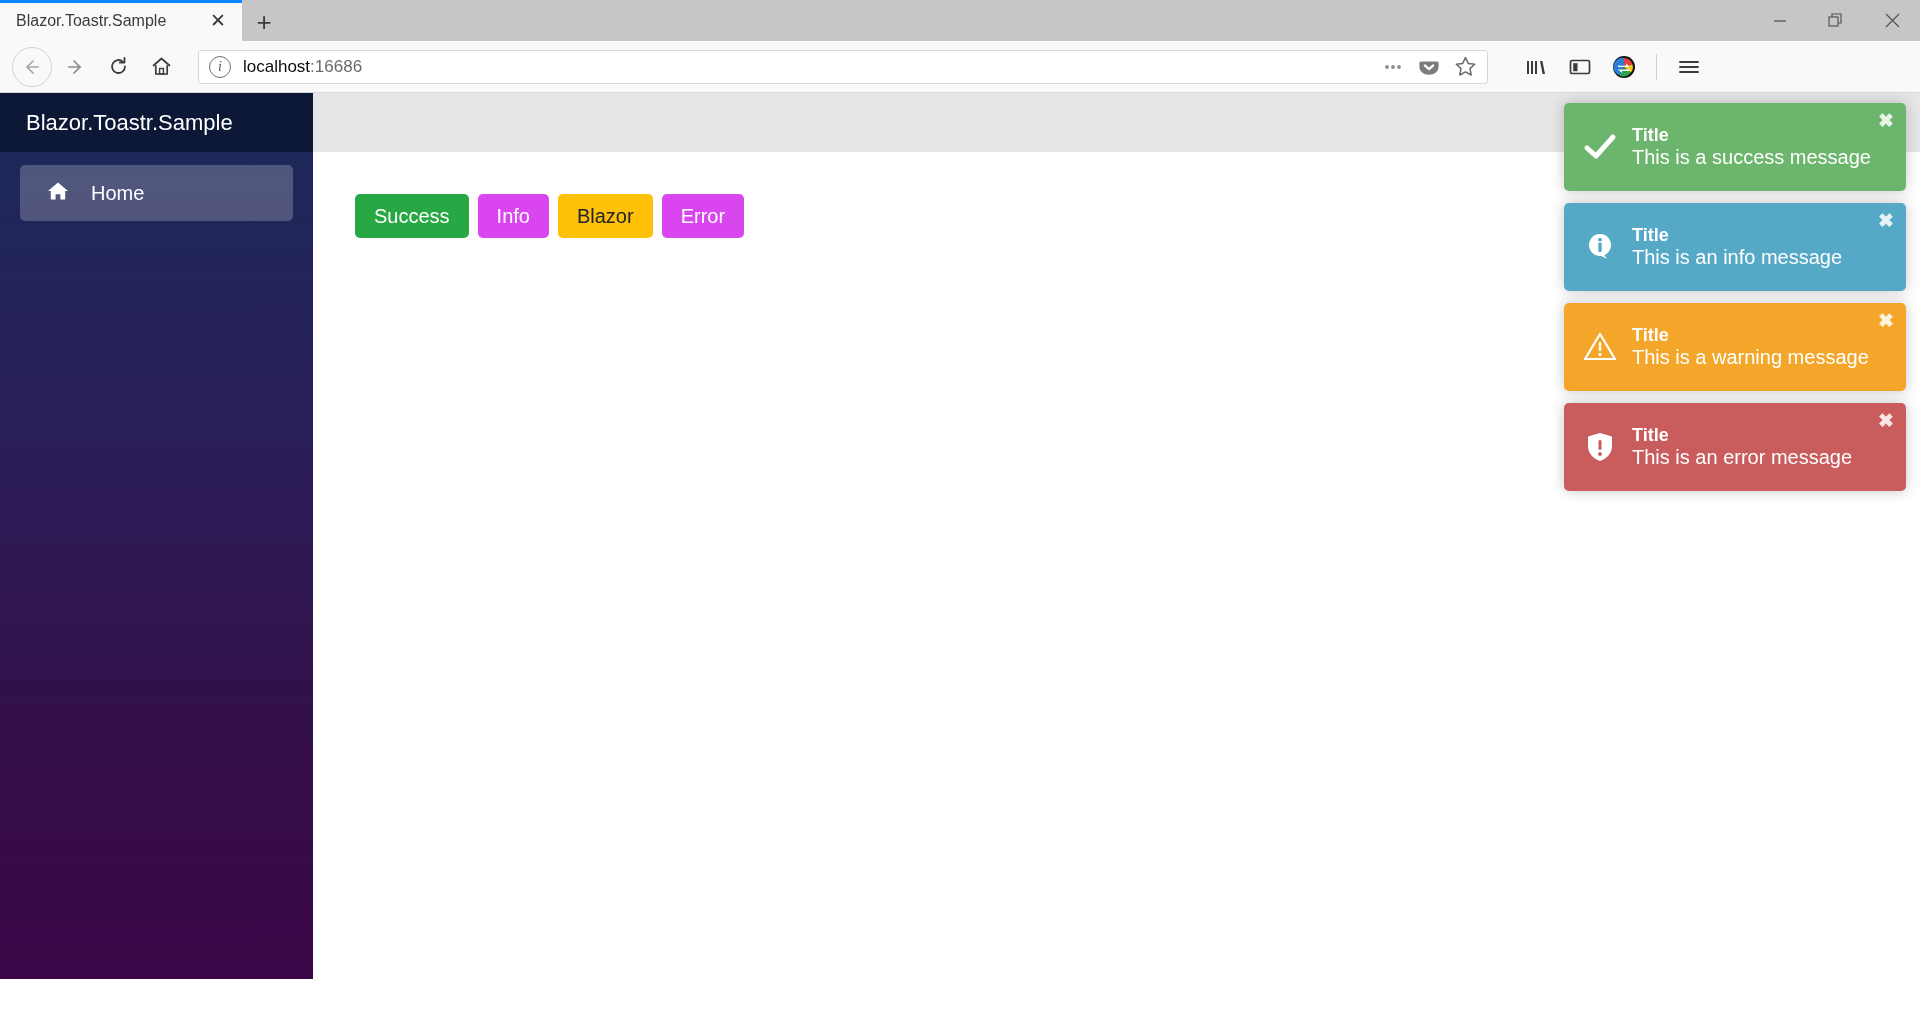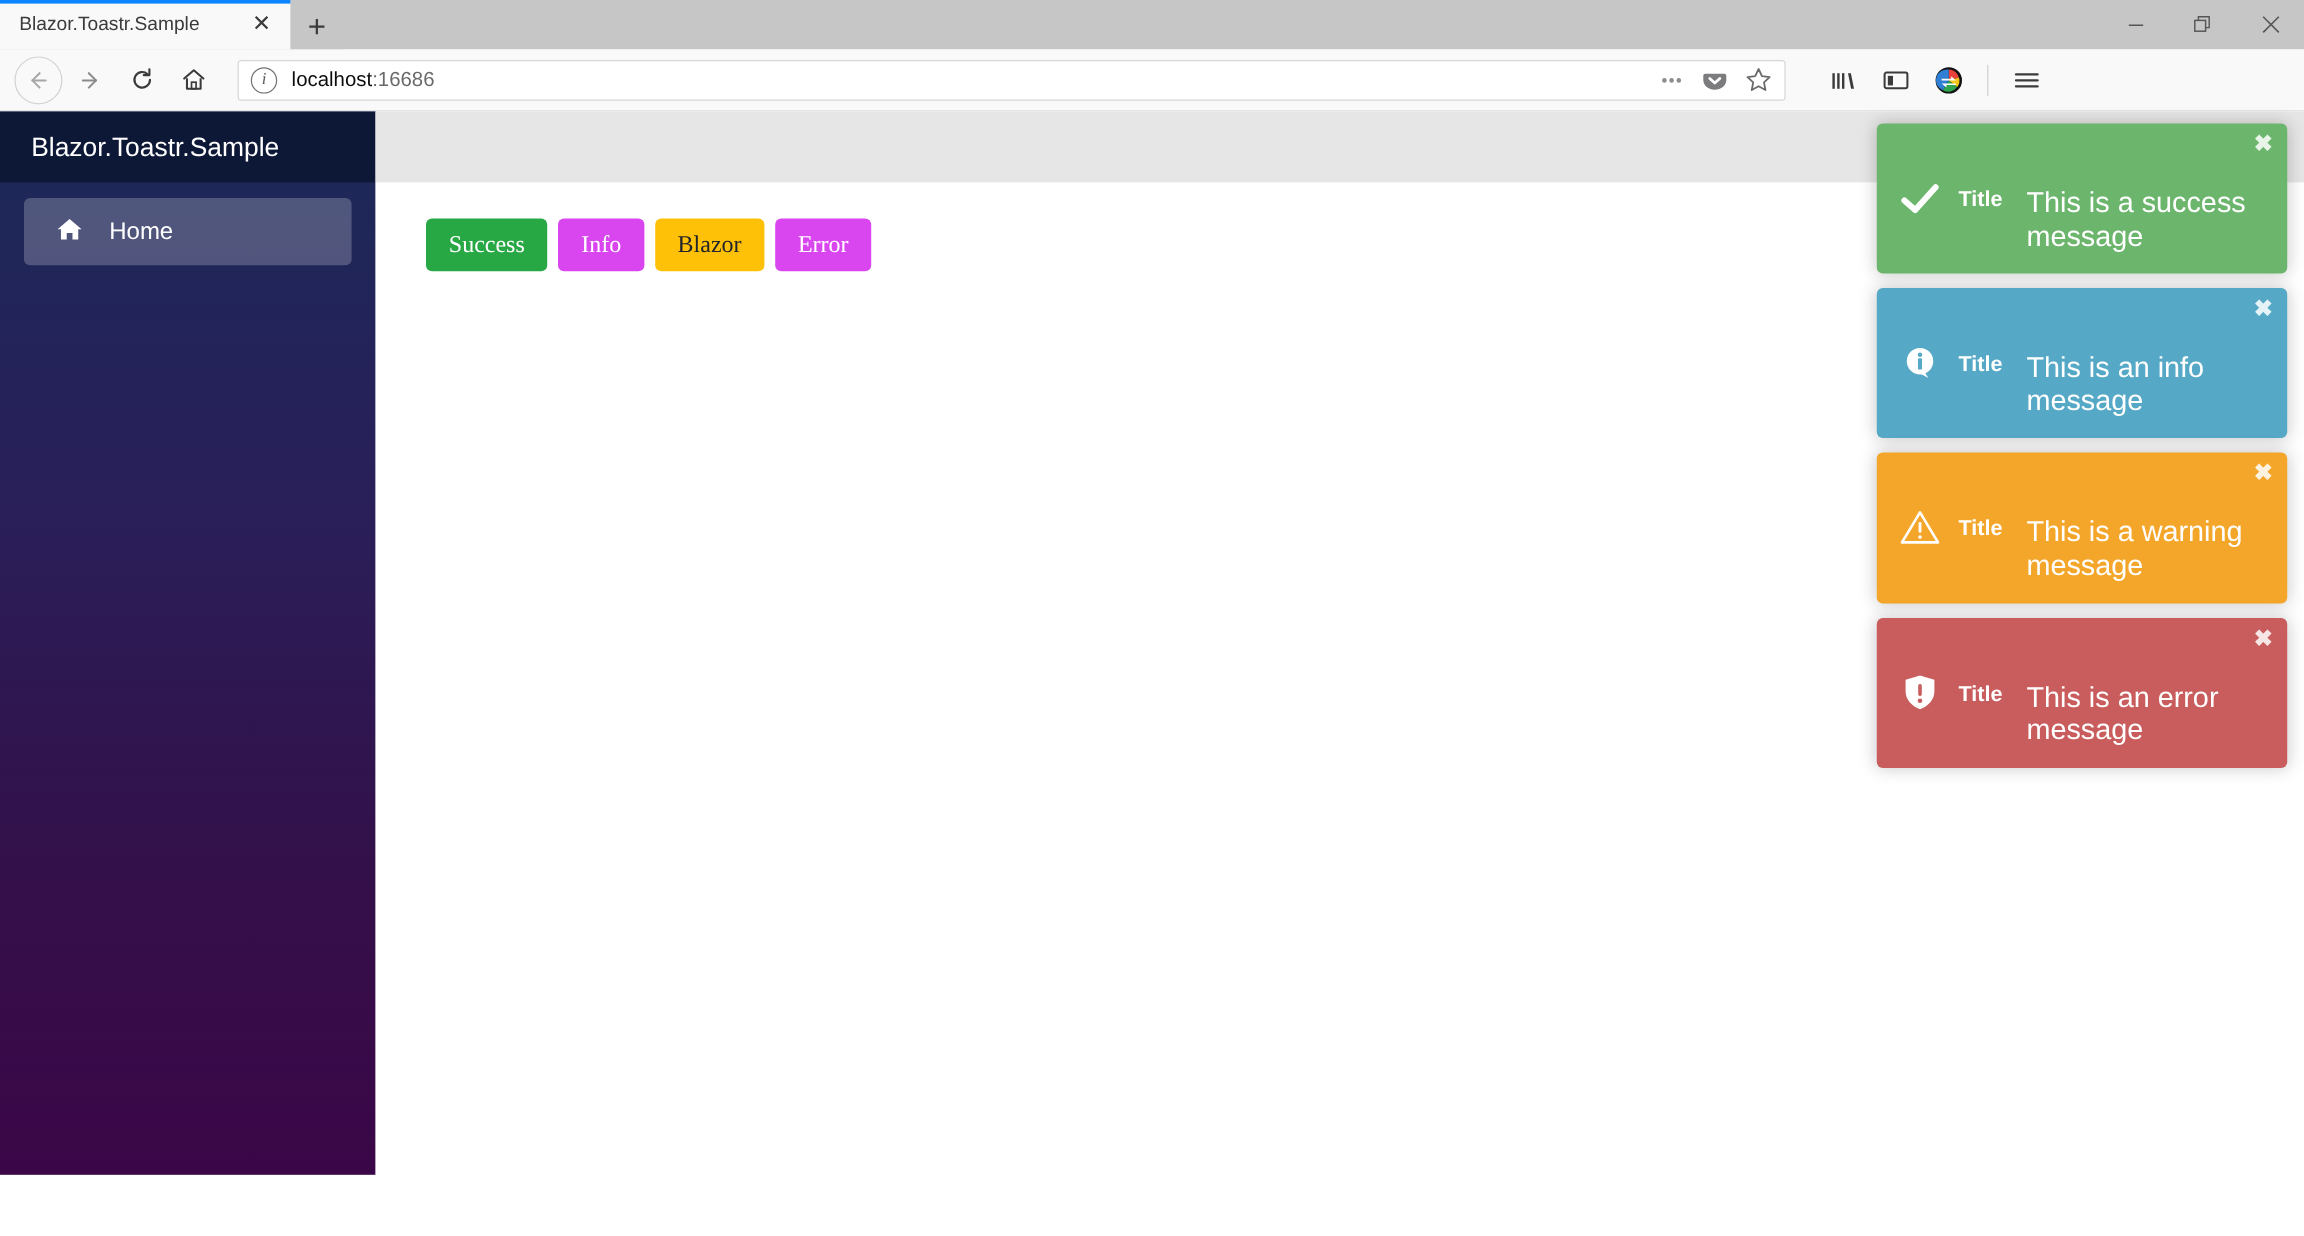--- a/index.html
+++ b/index.html
@@ -98,43 +98,43 @@
   .content { flex: 1; display: flex; flex-direction: column; background: #fff; min-width: 0; }
   .topbar {
     height: 59px; flex: 0 0 59px; background: #e6e6e6;
     display: flex; align-items: center; justify-content: flex-end;
     padding-right: 26px;
   }
   .about-link { color: #2a7a6e; font-size: 20px; }
   .page-body { padding: 30px 0 0 42px; display: flex; gap: 9px; align-items: flex-start; }
   .btn {
     border: none; border-radius: 5px; padding: 0 19px; height: 44px;
-    font-size: 20px; color: #fff; font-family: Liberation Serif, serif;
-    display: inline-flex; align-items: center; justify-content: center;
+    font-size: 20px; color: #fff; font-family: Liberation Sans, sans-serif;
+    display: inline-flex; align-items: center; justify-content: center; margin-top: 12px;
   }
   .btn-success { background: #28a745; }
   .btn-info { background: #d946ef; }
   .btn-warning { background: #ffc107; color: #212529; }
   .btn-error { background: #d946ef; }
 
   
   .toast-container {
     position: absolute; top: 10px; right: 14px; width: 342px;
     display: flex; flex-direction: column; gap: 12px; z-index: 50;
   }
   .toast {
     border-radius: 5px; padding: 17px 16px 17px 18px;
     position: relative; display: flex; align-items: center; gap: 14px;
     box-shadow: 0 0 14px rgba(0,0,0,0.22);
     min-height: 88px;
   }
   .toast-icon { width: 36px; flex: 0 0 36px; display: flex; align-items: center; justify-content: center; }
-  .toast-body { display: flex; gap: 20px; margin-top: 36px; }
+  .toast-body { display: flex; flex-direction: column; gap: 0; }
   .toast-title { color: #fff; font-size: 18px; font-weight: bold; line-height: 1.15; }
-  .toast-message { color: #fff; font-size: 24px; line-height: 1.15; }
+  .toast-message { color: #fff; font-size: 20px; line-height: 1.15; }
   .toast-close {
     position: absolute; top: 8px; right: 12px; color: #fff;
     font-size: 19px; font-weight: bold; line-height: 1; opacity: 0.85;
   }
   .toast-success { background: #6cb56c; }
   .toast-info { background: #56a9c6; }
   .toast-warning { background: #f4a62a; }
   .toast-error { background: #c95c5c; }
 </style>
 </head>

